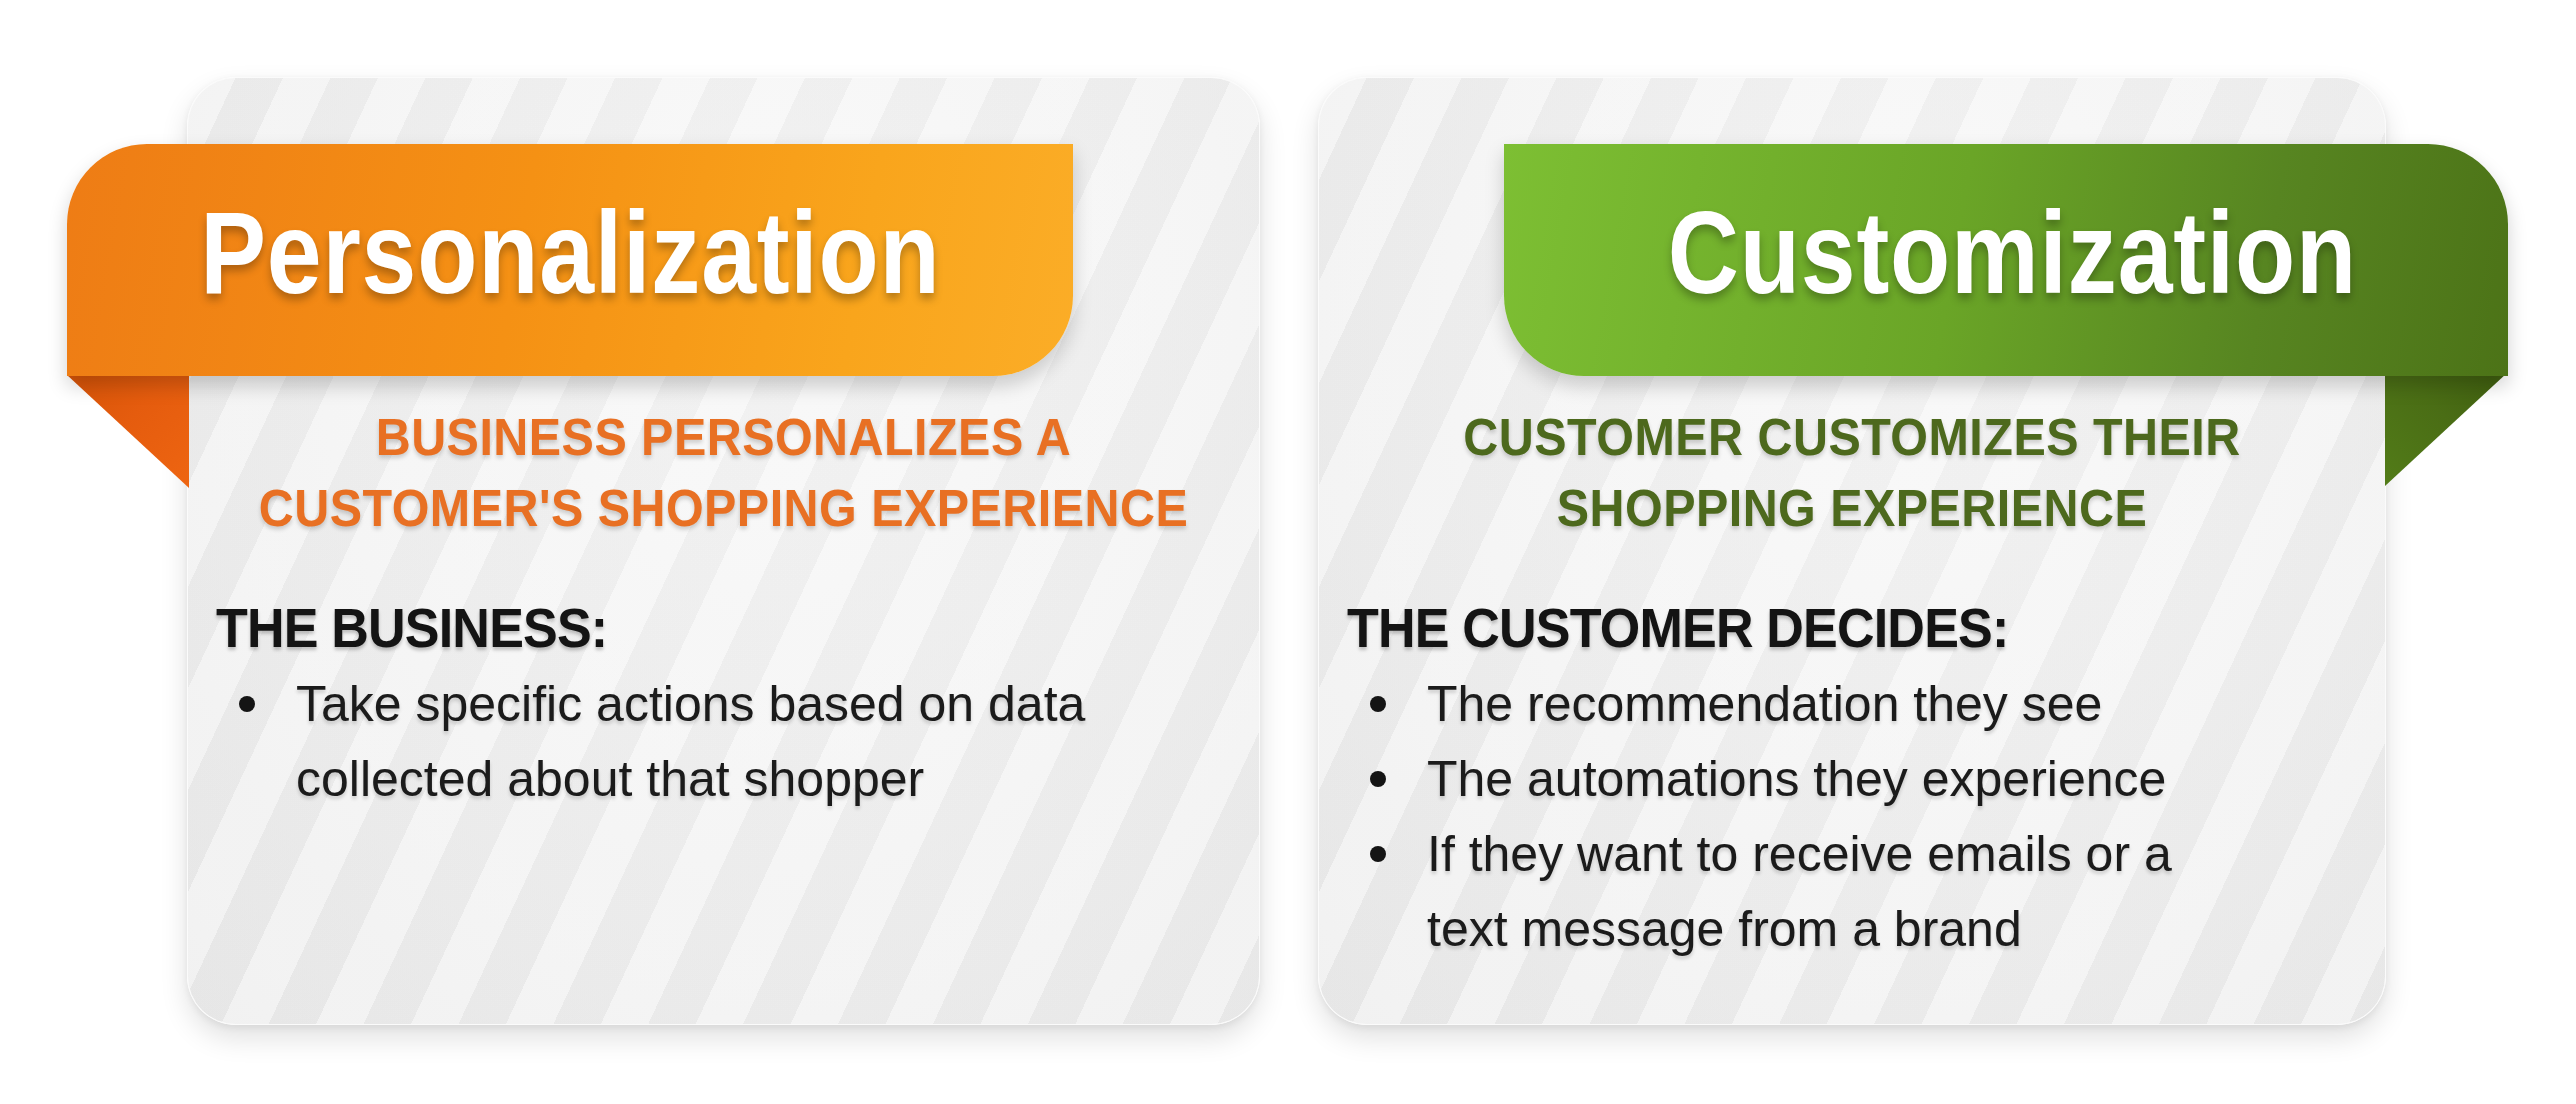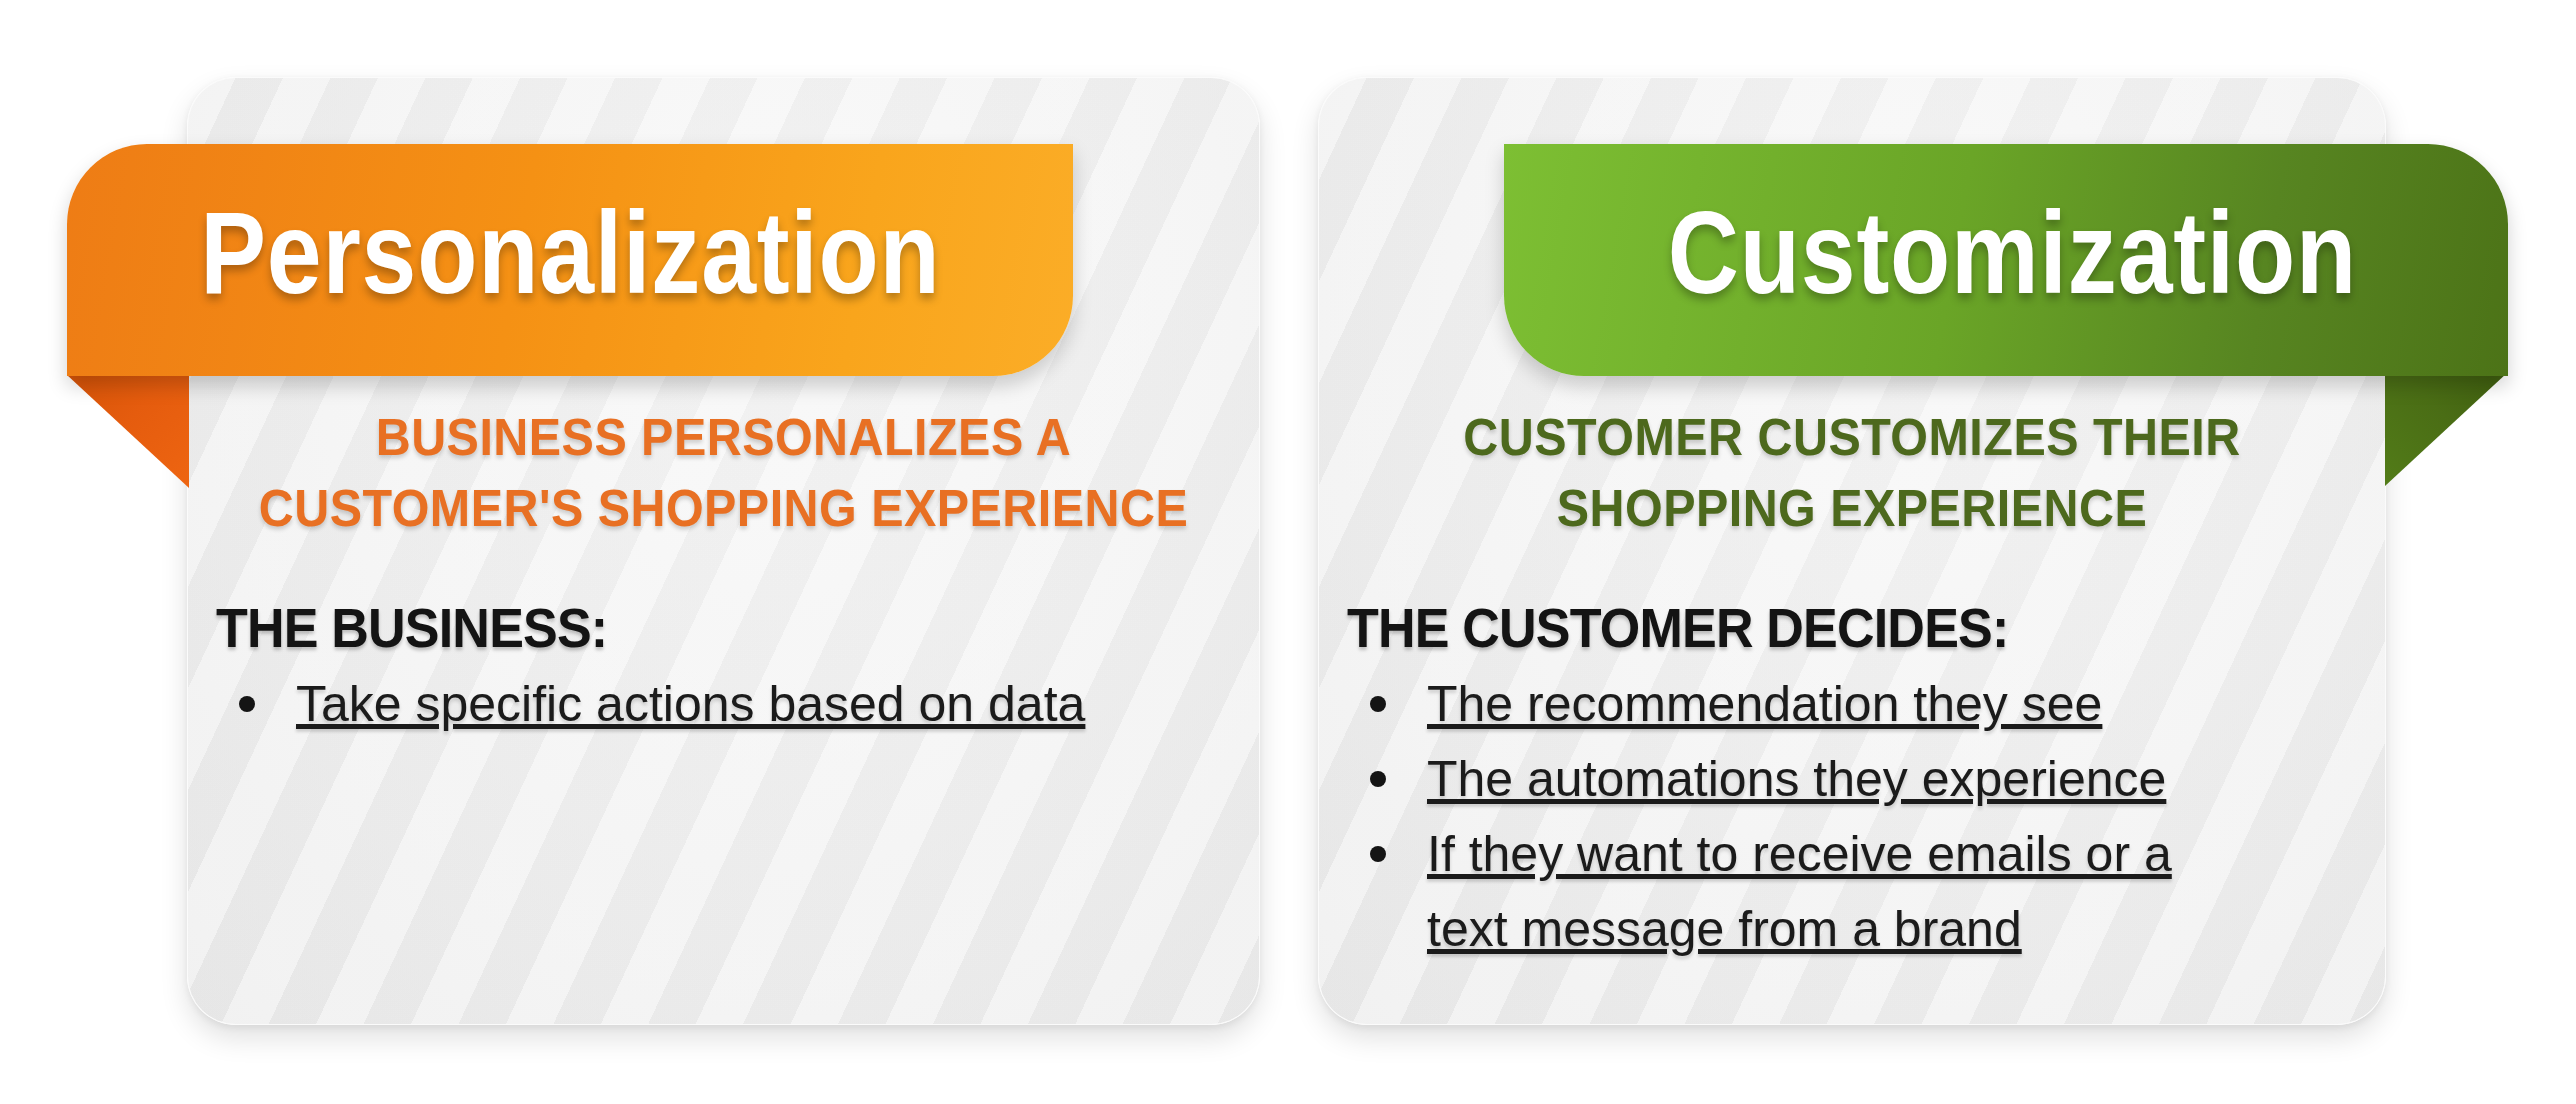--- a/index.html
+++ b/index.html
@@ -134,21 +134,21 @@
   }
   .bullets li { display: flex; align-items: flex-start; }
   .dot {
     flex: 0 0 auto;
     width: 16px;
     height: 16px;
     margin: 29px 41px 0 0;
     border-radius: 50%;
     background: #141414;
   }
-  .btext { white-space: nowrap; text-decoration: underline; }
+  .btext { white-space: nowrap; }
 </style>
 </head>
 <body>
 
 <div class="canvas">
 
   <section class="card left">
 
     <div class="ribbon orange">
       <span class="ribbon-title">Personalization</span>
@@ -160,20 +160,21 @@
       <span>CUSTOMER'S SHOPPING EXPERIENCE</span>
     </div>
 
     <div class="heading">THE BUSINESS:</div>
 
     <ul class="bullets">
       <li>
         <span class="dot"></span>
         <span class="btext">
           <span>Take specific actions based on data</span><br>
+          <span>collected about that shopper</span>
         </span>
       </li>
     </ul>
   </section>
 
   <section class="card right">
 
     <div class="ribbon green">
       <span class="ribbon-title">Customization</span>
     </div>

